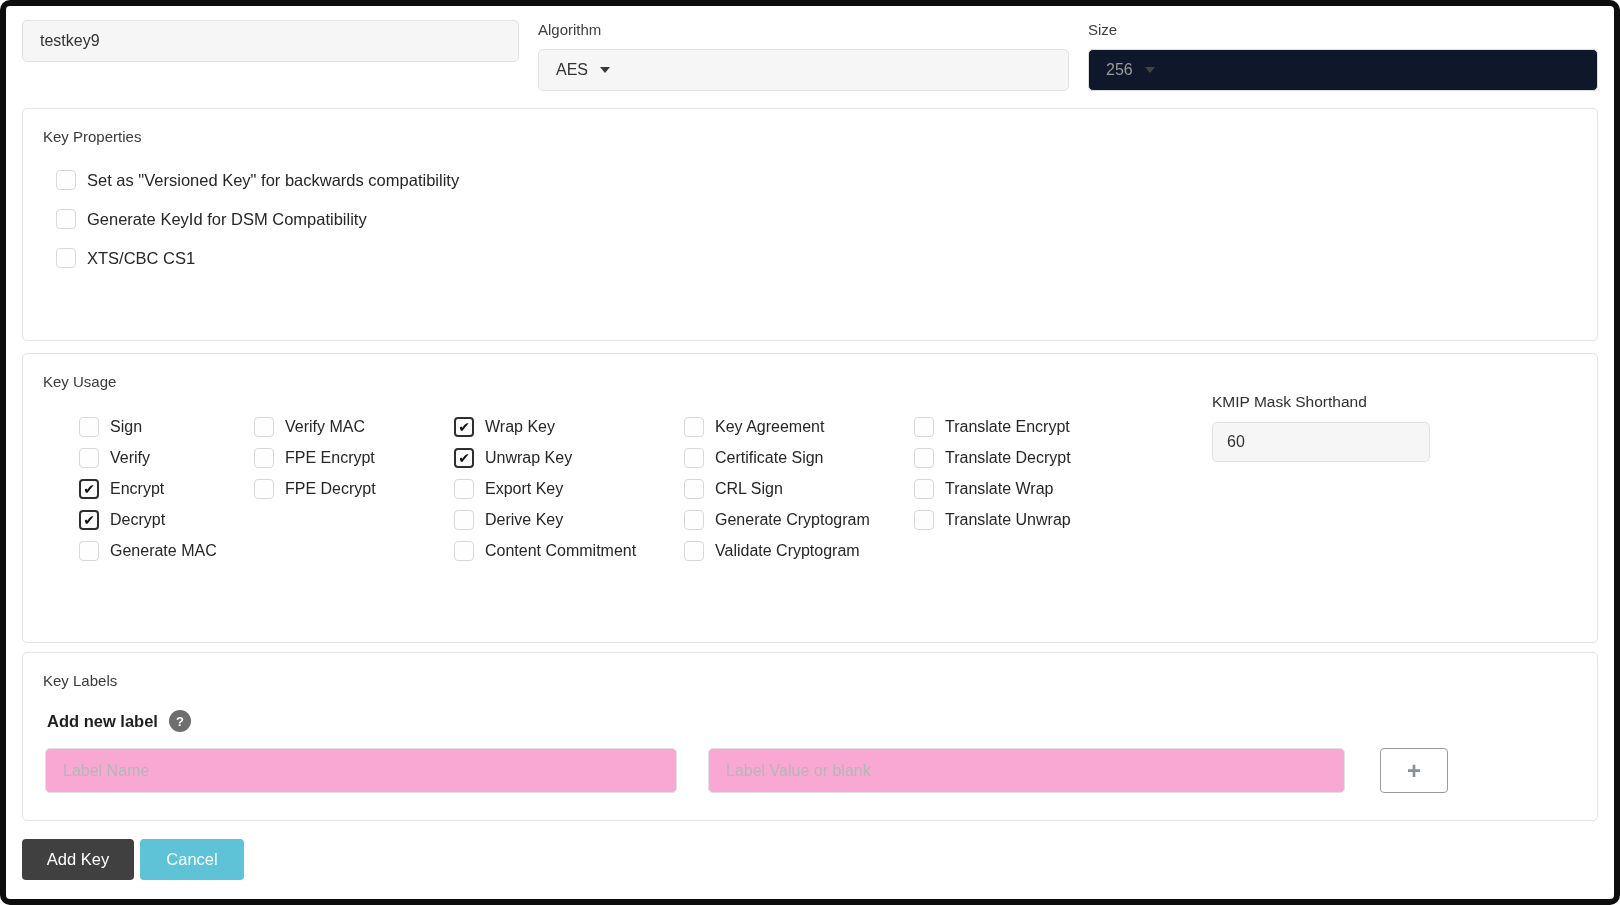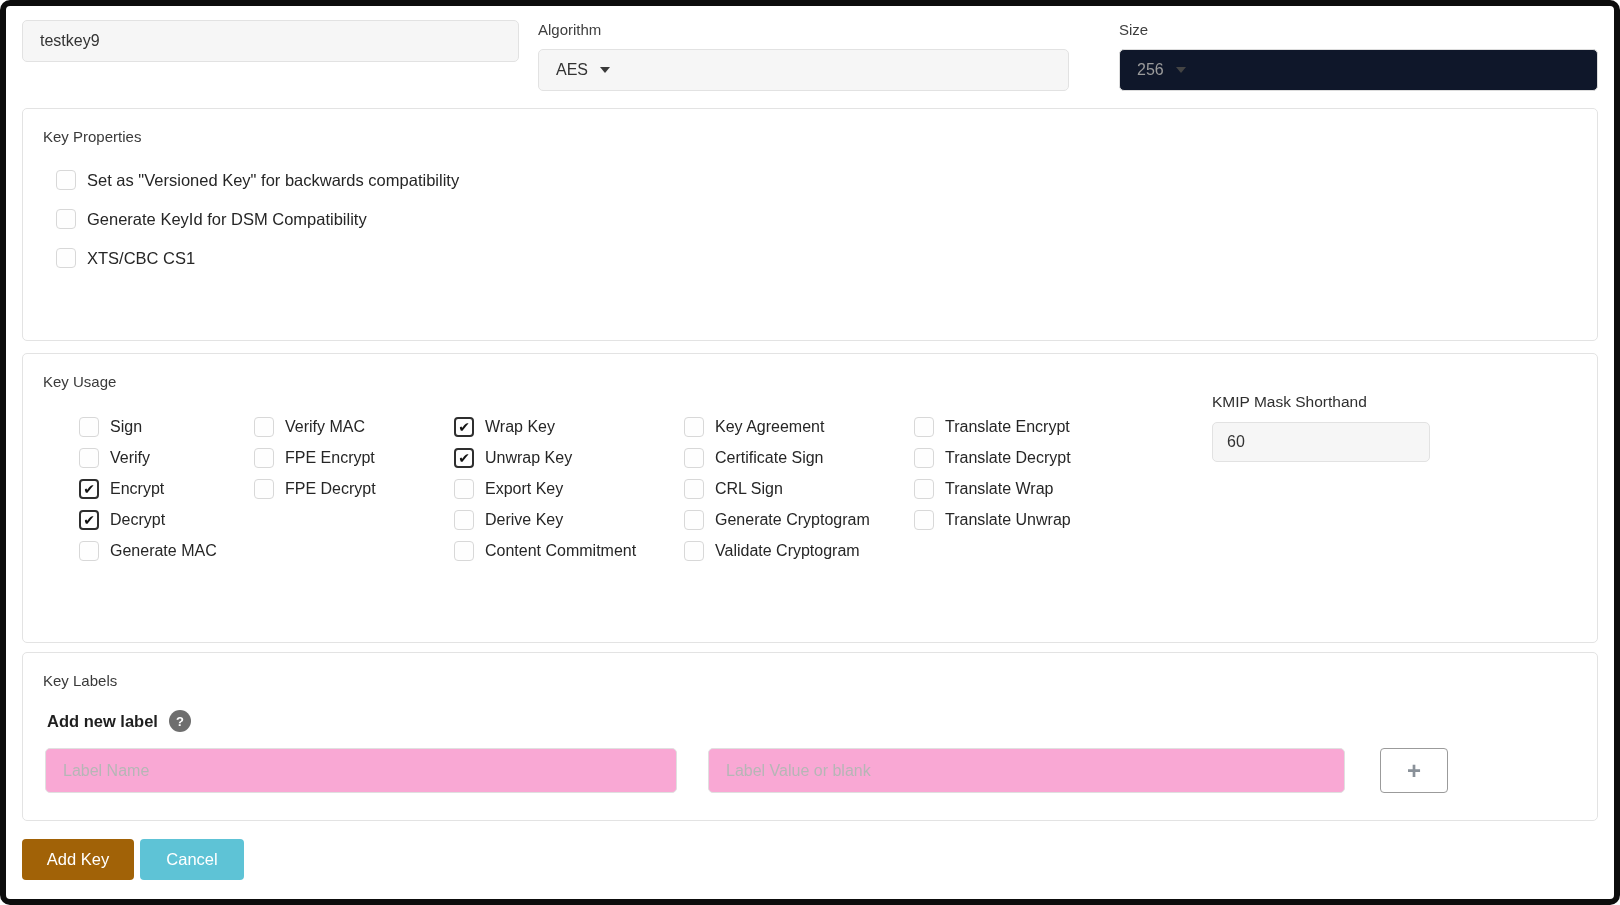--- a/index.html
+++ b/index.html
@@ -16,21 +16,21 @@
     background:#ffffff;
     padding:14px 16px 0 16px;
     overflow:hidden;
   }
 
   
   .top-row { display:flex; gap:19px; }
   .field { display:flex; flex-direction:column; }
   .field-keyname { width:497px; }
   .field-algorithm { width:531px; }
-  .field-size { flex:1;margin-left:31px; }
+  .field-size { flex:1; }
   .field > label {
     font-size:15px; color:#3e3e3e; margin-bottom:10px; line-height:19px;
   }
   .control {
     height:42px; width:100%;
     background:#f6f6f6;
     border:1px solid #e2e2e2;
     border-radius:5px;
     display:flex; align-items:center;
     padding:0 17px;
@@ -287,17 +287,17 @@
     <div class="labels-inputs">
       <input class="control input-label-name" type="text" placeholder="Label Name" style="">
       <input class="control input-label-value" type="text" placeholder="Label Value or blank" style="">
       <button class="plus-button">
         <span>+</span>
       </button>
     </div>
   </div>
 
   <div class="actions">
-    <button class="btn btn-addkey" style="background: #a16207;">Add Key</button>
+    <button class="btn btn-addkey" style="background: #404040;">Add Key</button>
     <button class="btn btn-cancel" style="background: rgb(94, 195, 214);">Cancel</button>
   </div>
 
 </div>
 
 </body></html>

